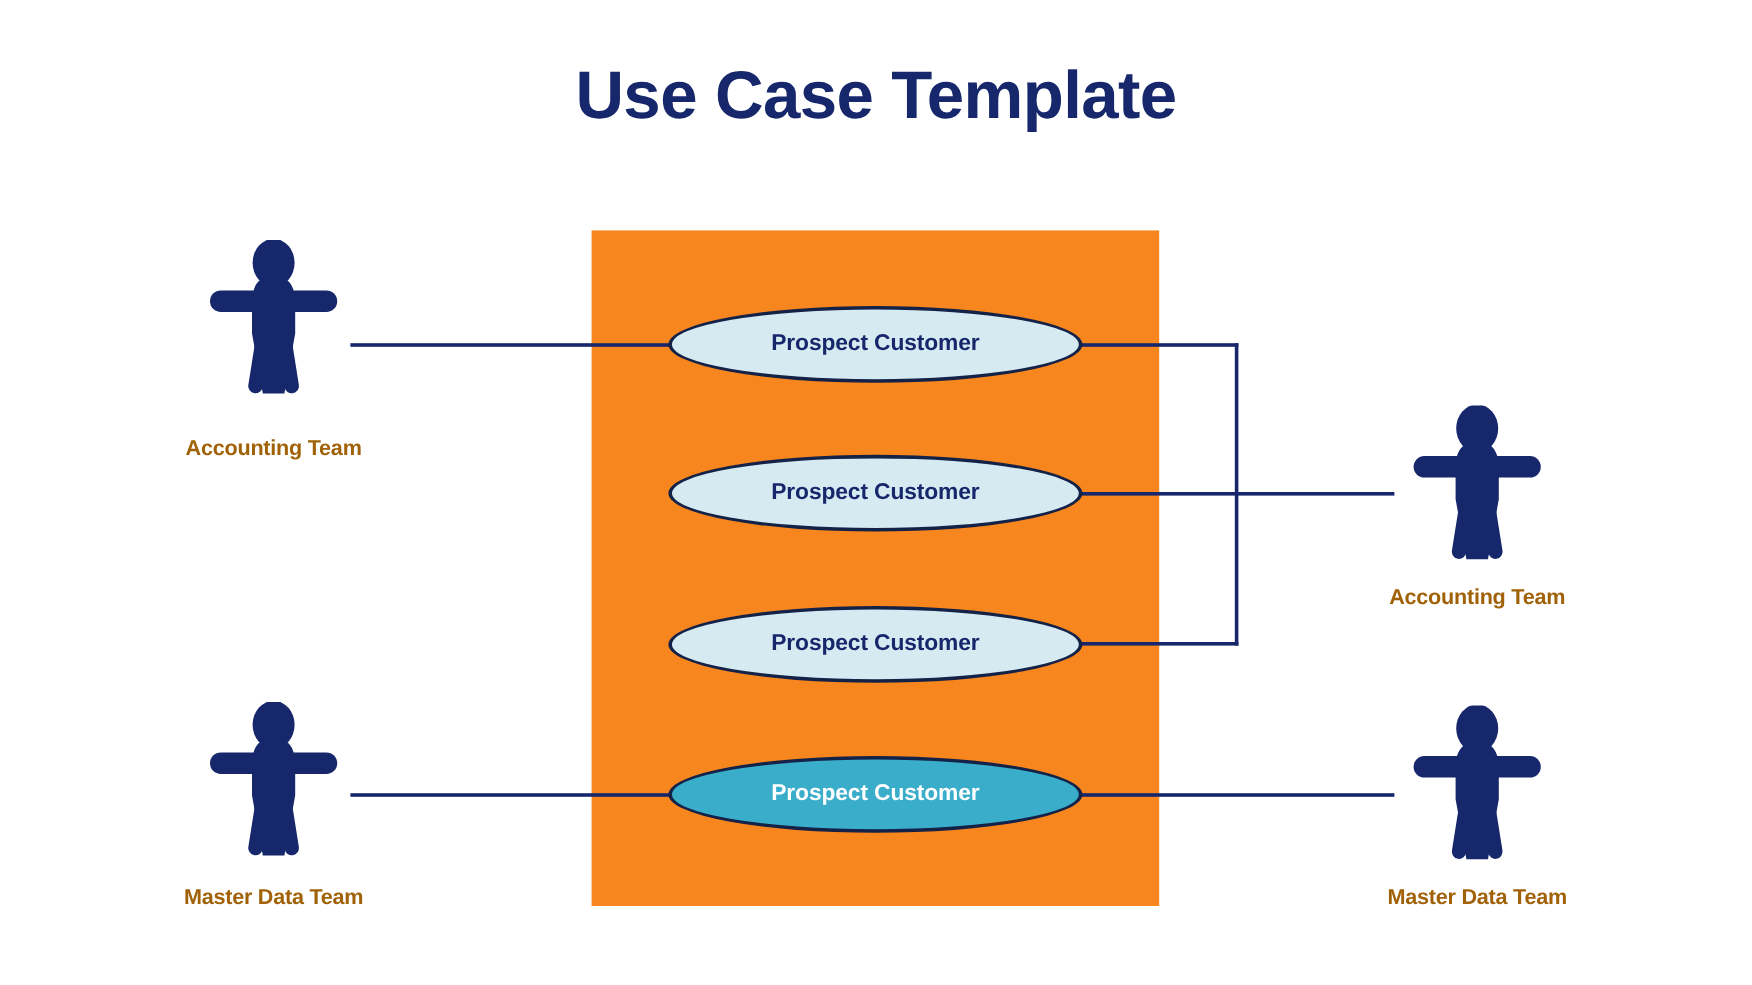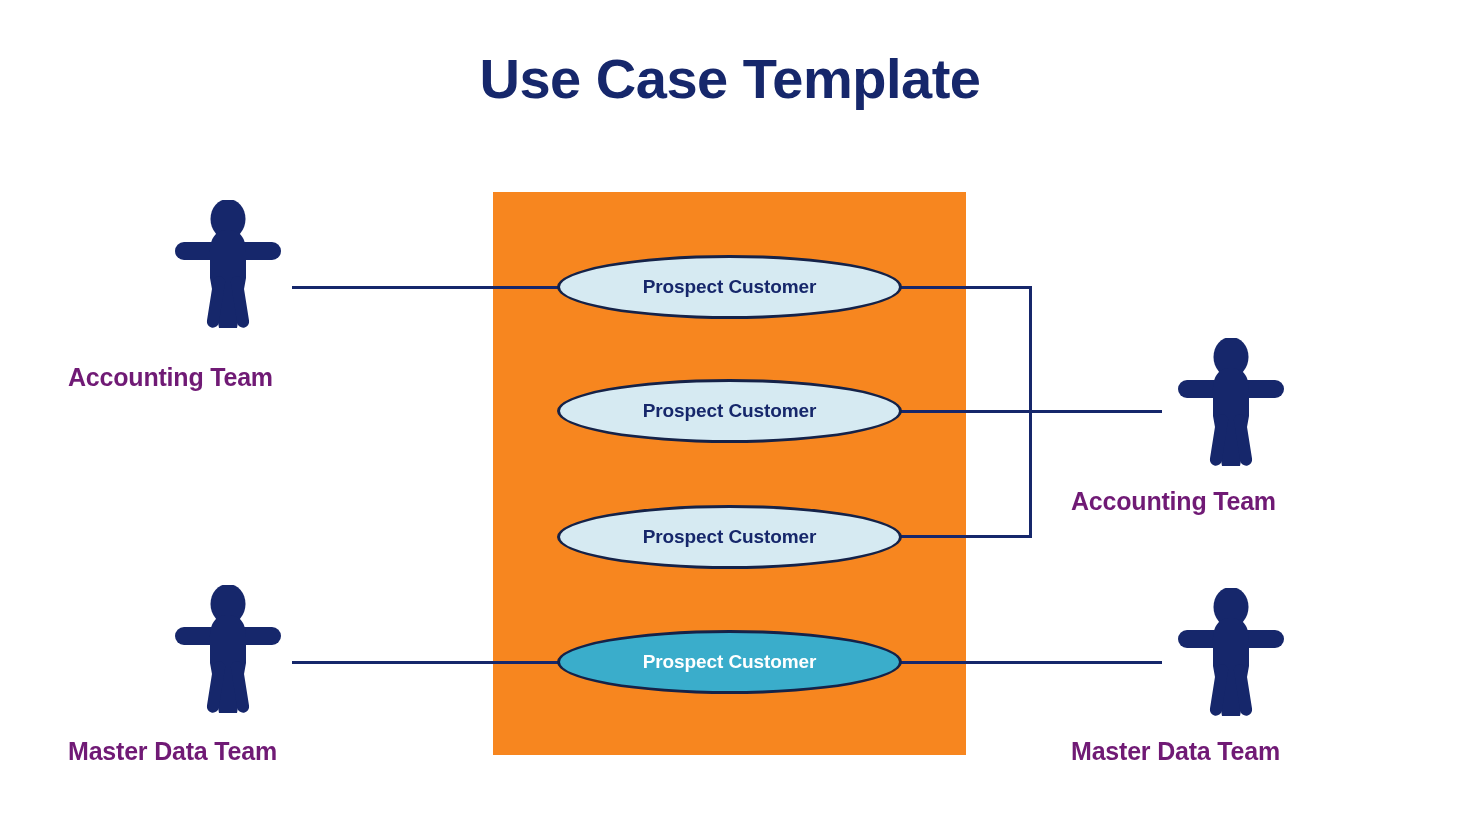--- a/index.html
+++ b/index.html
@@ -82,24 +82,24 @@
   .actor {
     position: absolute;
     width: 126px;
     height: 132px;
   }
   .actor svg { display: block; width: 126px; height: 132px; }
 
   .actor-label {
     position: absolute;
     width: 320px;
-    text-align: left;
-    font-size: 25px;
+    text-align: center;
+    font-size: 18px;
     font-weight: bold;
-    color: #701a75;
+    color: #a16207;
     letter-spacing: -0.2px;
     font-family: "Liberation Sans", sans-serif;
     white-space: nowrap;
   }
 </style>
 </head>
 <body>
 
 <div id="stage">
 

